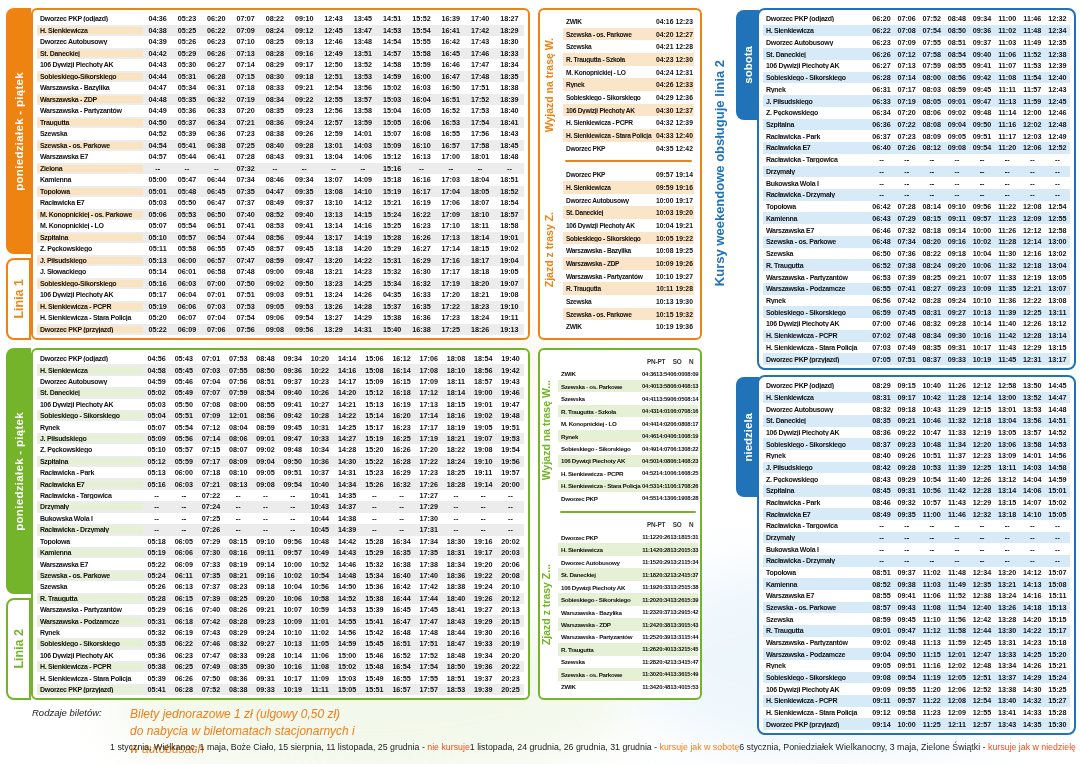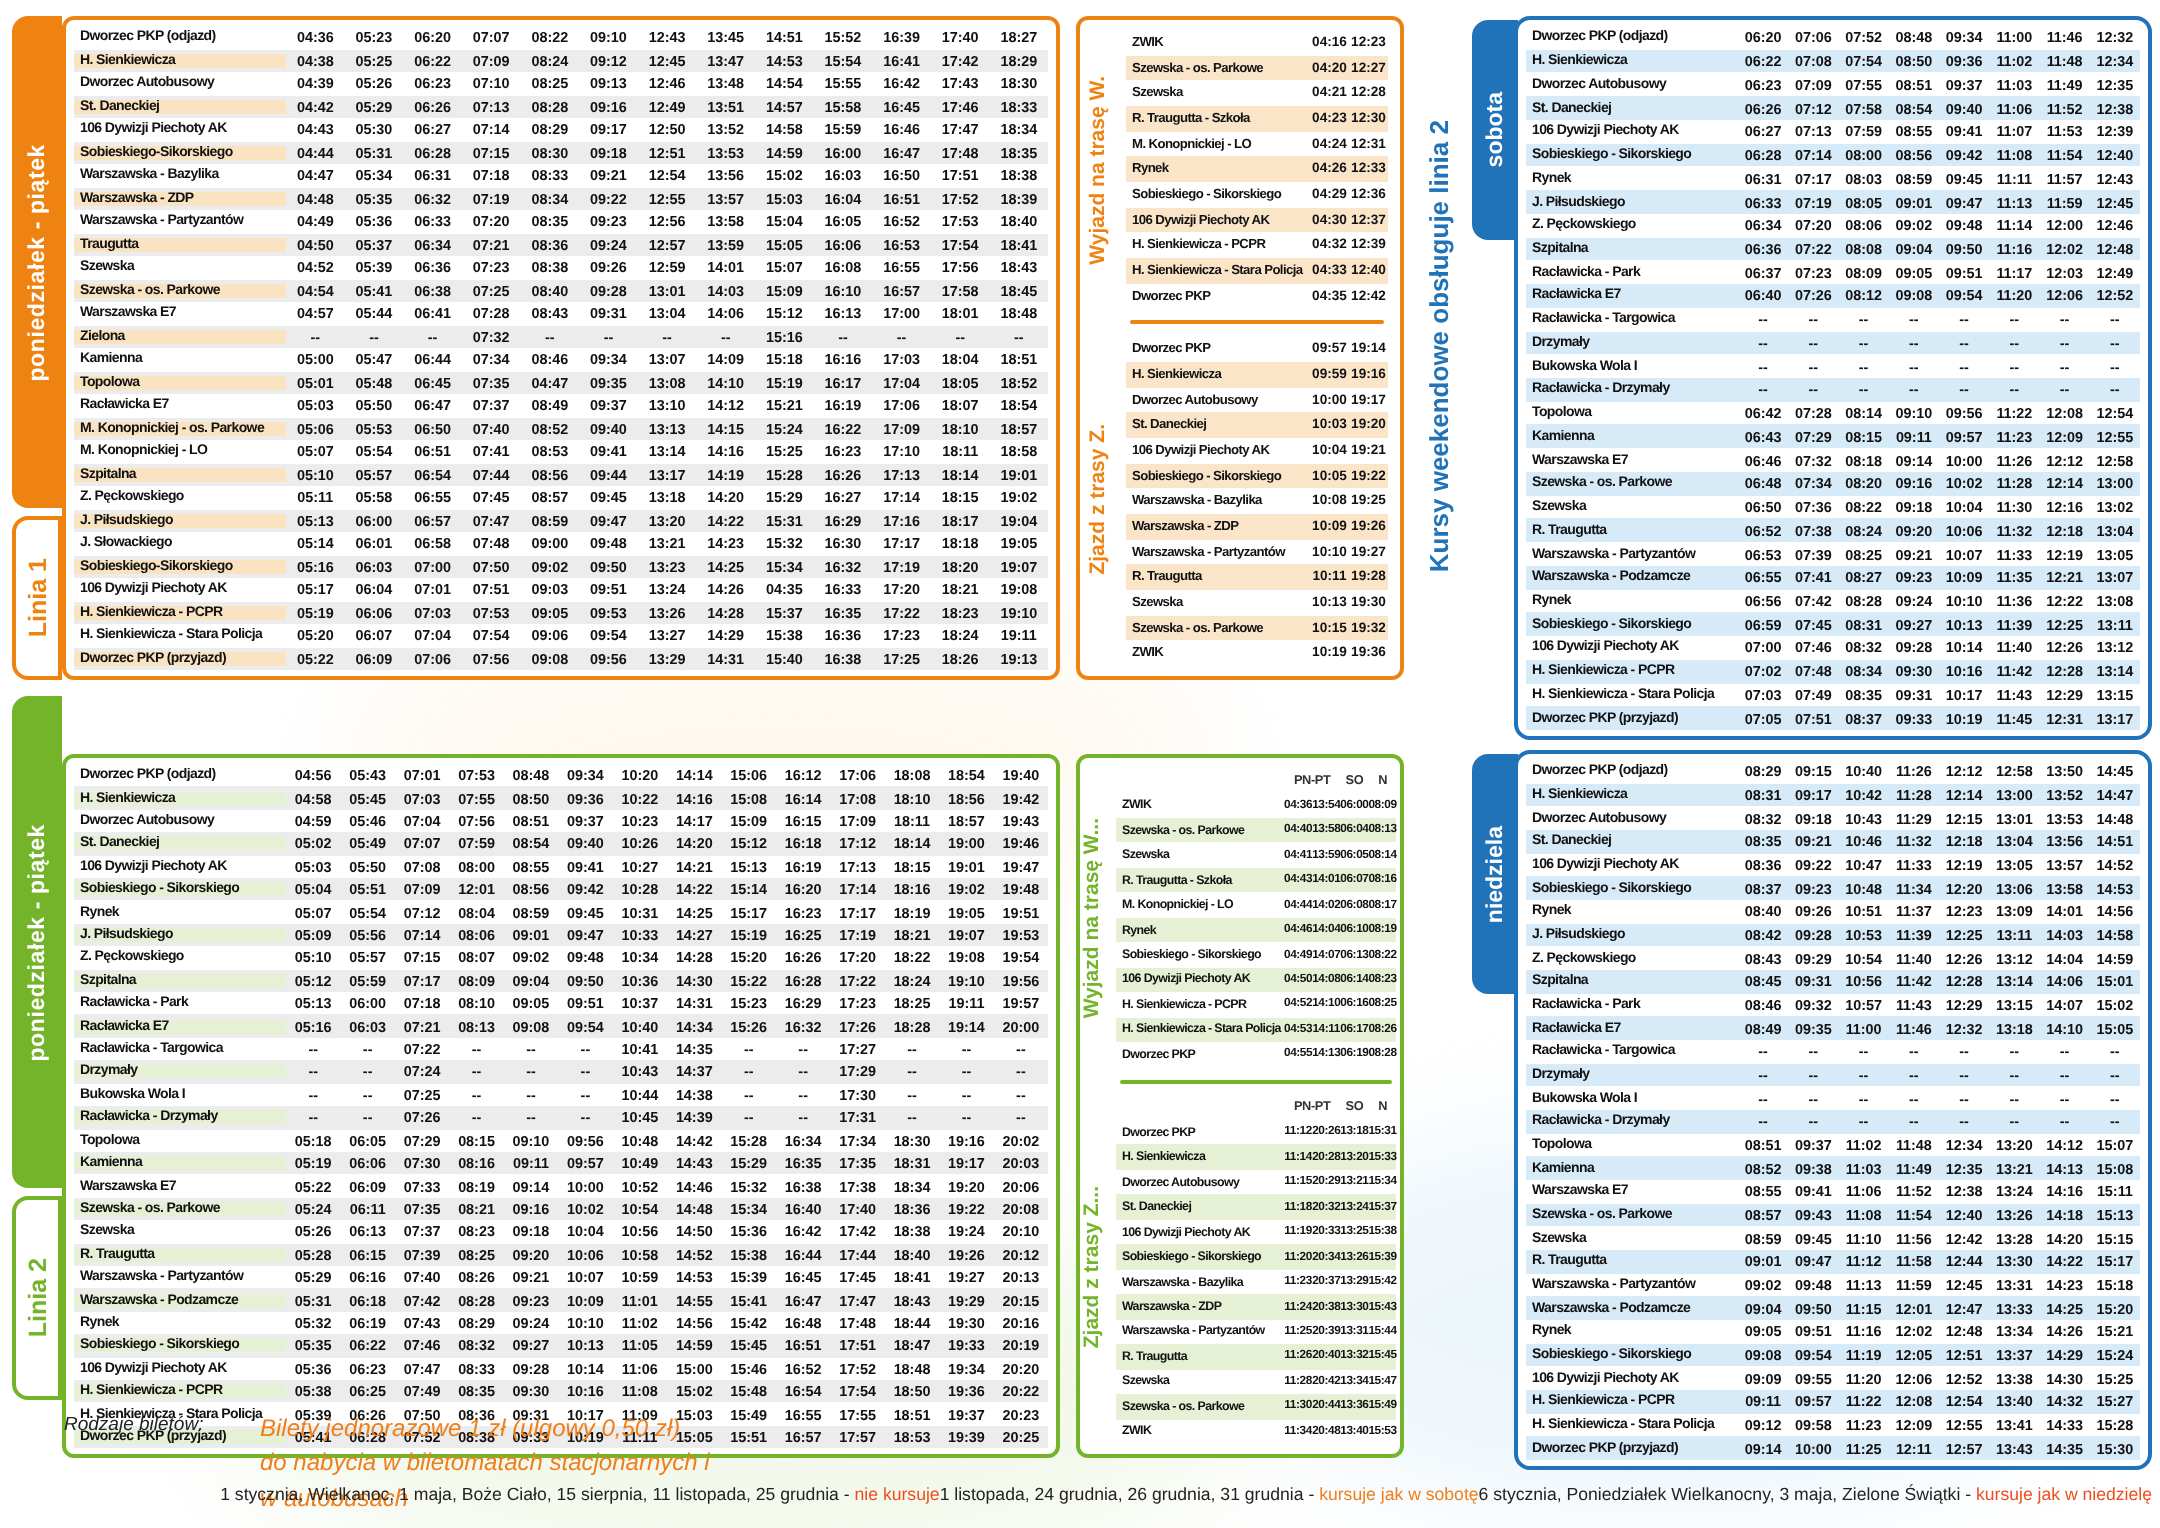--- a/index.html
+++ b/index.html
@@ -5,21 +5,21 @@
   *{margin:0;padding:0;box-sizing:border-box;}
   html,body{width:1080px;height:764px;}
   body{position:relative;background:#ffffff;font-family:"Liberation Sans",sans-serif;overflow:hidden;color:#111;}
   .blob{position:absolute;border-radius:50%;filter:blur(28px);opacity:.5;z-index:0;}
   .blob.green{left:110px;top:600px;width:520px;height:190px;background:#e7f2d8;}
   .blob.blue{left:620px;top:560px;width:420px;height:200px;background:#ddeef9;}
   .blob.cream{left:180px;top:300px;width:420px;height:160px;background:#fdf2e2;}
 
   .panel{position:absolute;background:#fff;border:2px solid #999;border-radius:6px;overflow:hidden;display:flex;flex-direction:column;z-index:2;}
   .th-orange{border-color:#ef8312;}
-  .th-green{border-color:#74b42a;margin-top:29px;}
+  .th-green{border-color:#74b42a;}
   .th-blue{border-color:#2173b9;border-width:2.5px;border-radius:8px;}
 
   .vtab{position:absolute;display:flex;align-items:center;justify-content:center;border-radius:8px 0 0 8px;z-index:1;}
   .vtext{writing-mode:vertical-rl;transform:rotate(180deg);white-space:nowrap;font-weight:bold;}
   .tab-orange{background:#ef8312;color:#fff;}
   .tab-green{background:#74b42a;color:#fff;}
   .tab-blue{background:#2173b9;color:#fff;}
   .tab-outline-orange{background:#fff;border:2px solid #ef8312;color:#ef8312;}
   .tab-outline-green{background:#fff;border:2px solid #74b42a;color:#74b42a;}
   .day-tab .vtext{font-size:11.5px;letter-spacing:.3px;}

